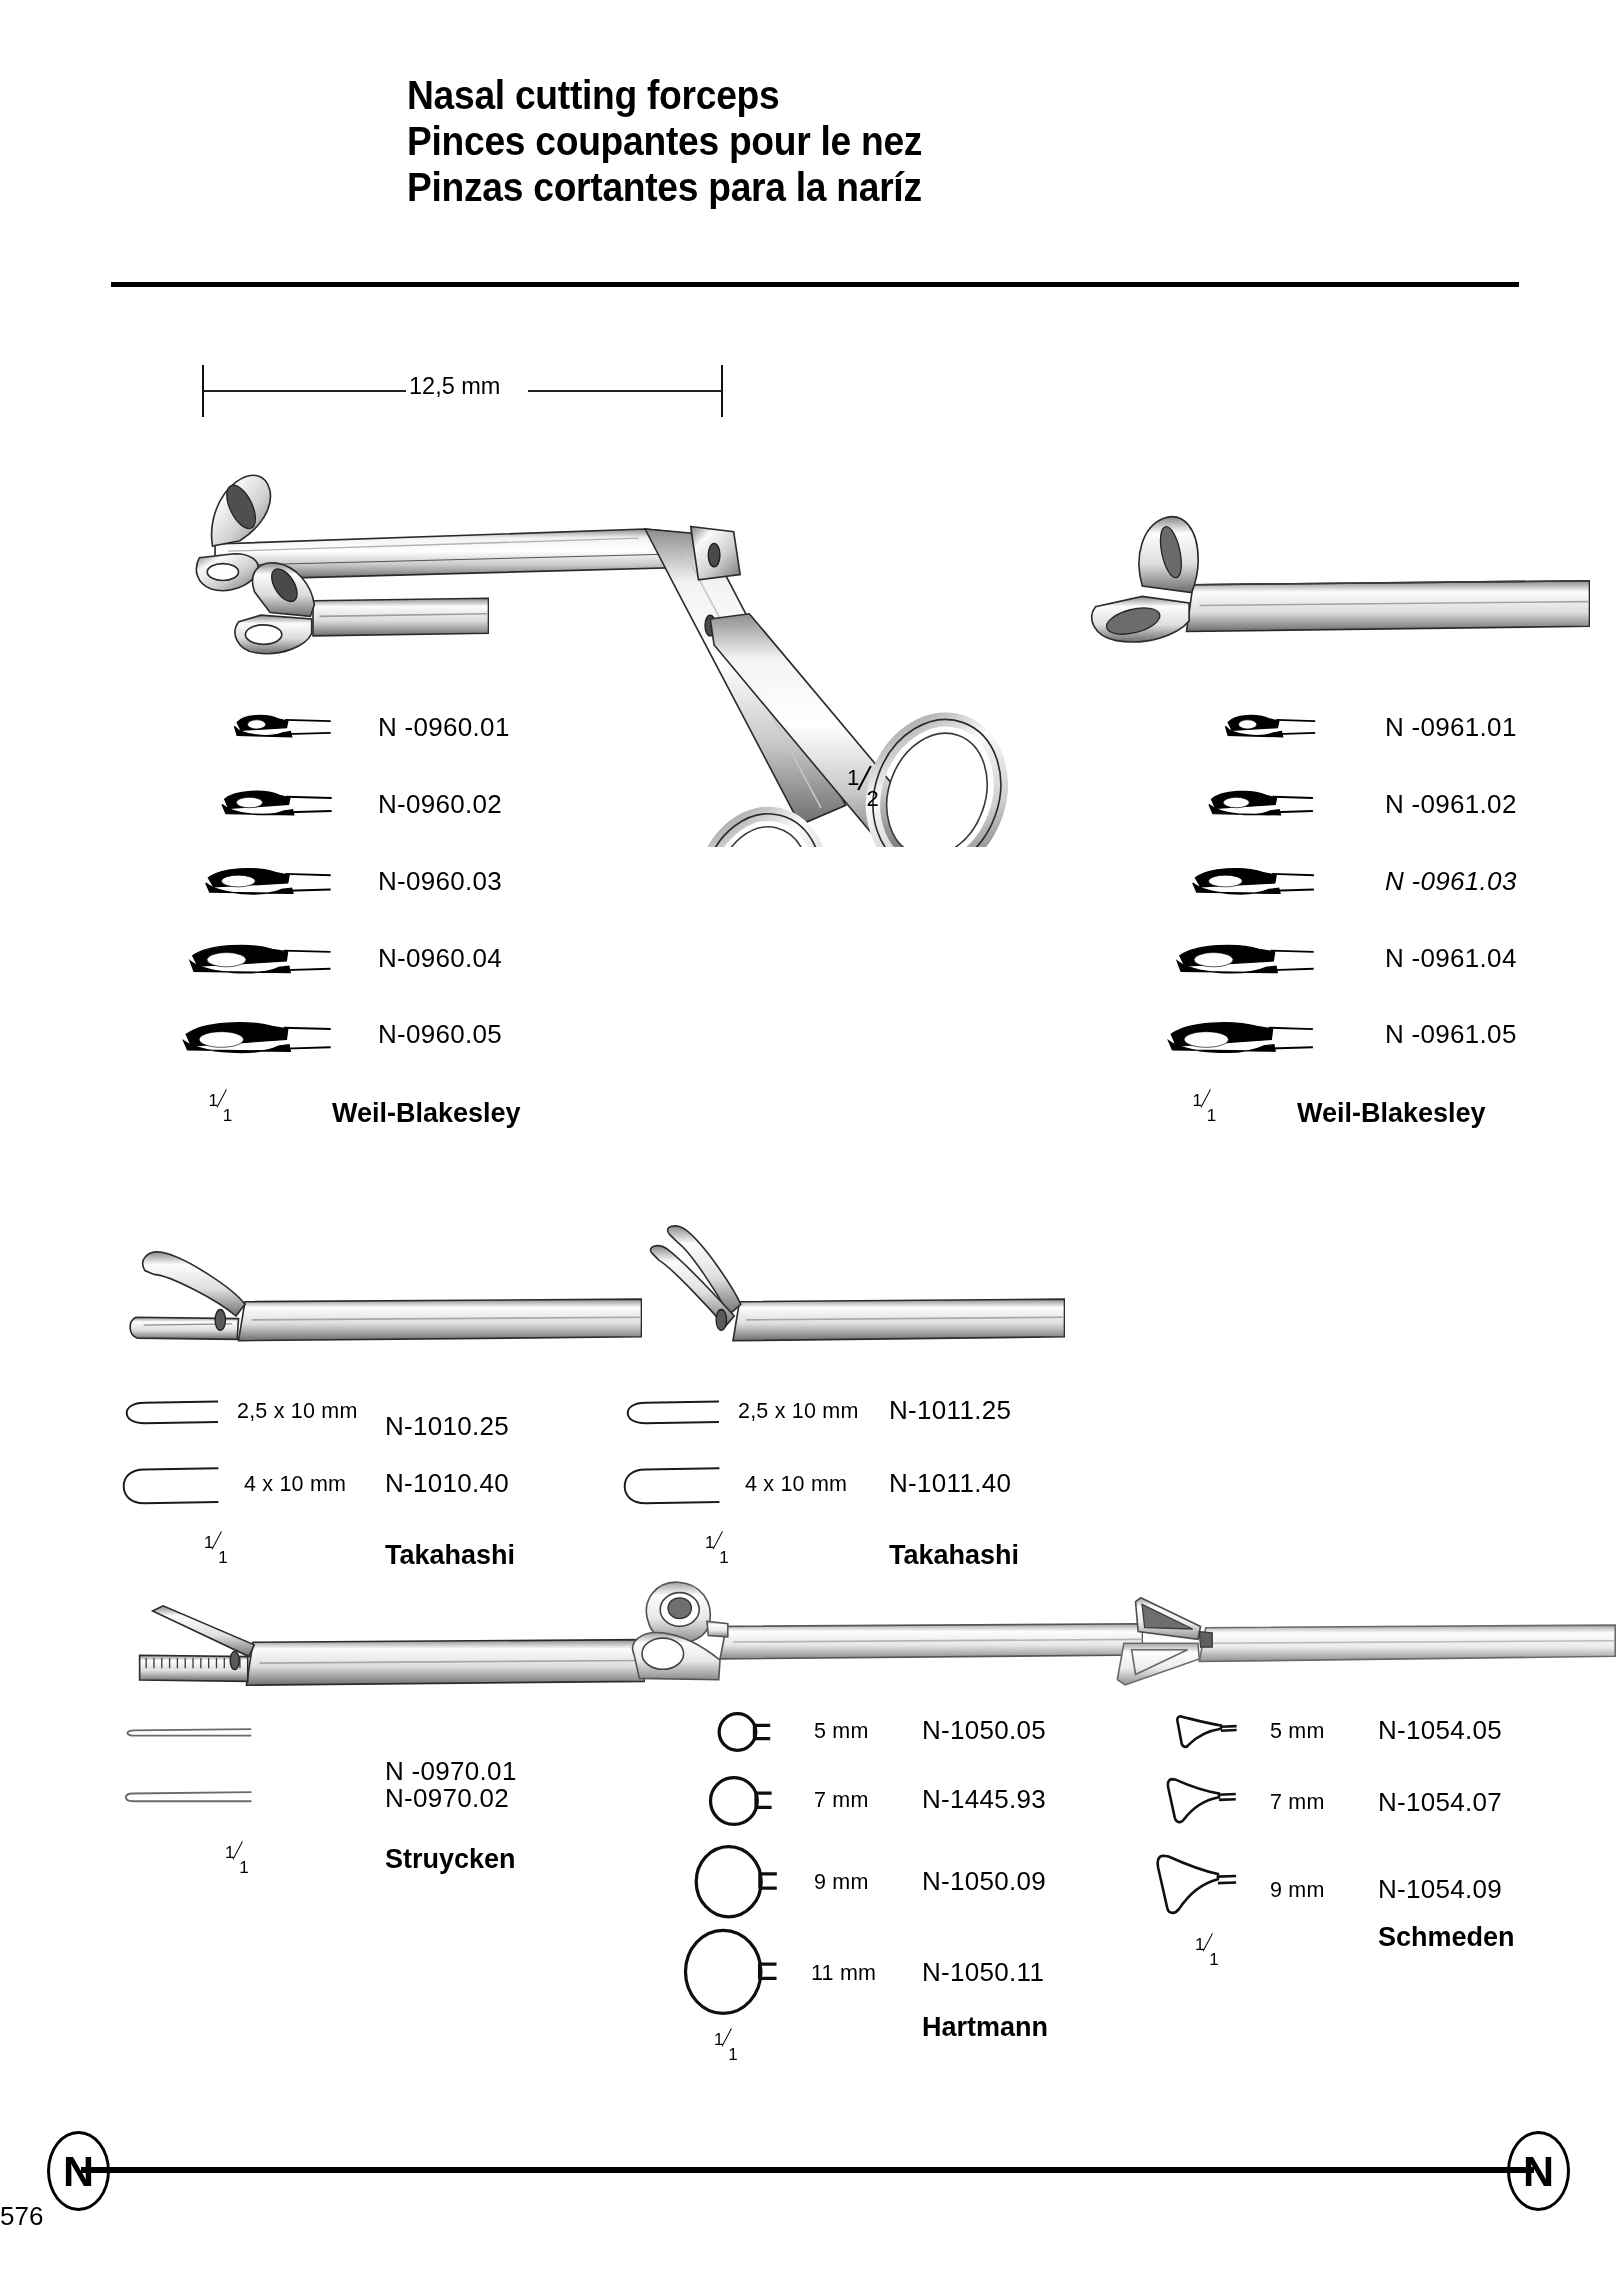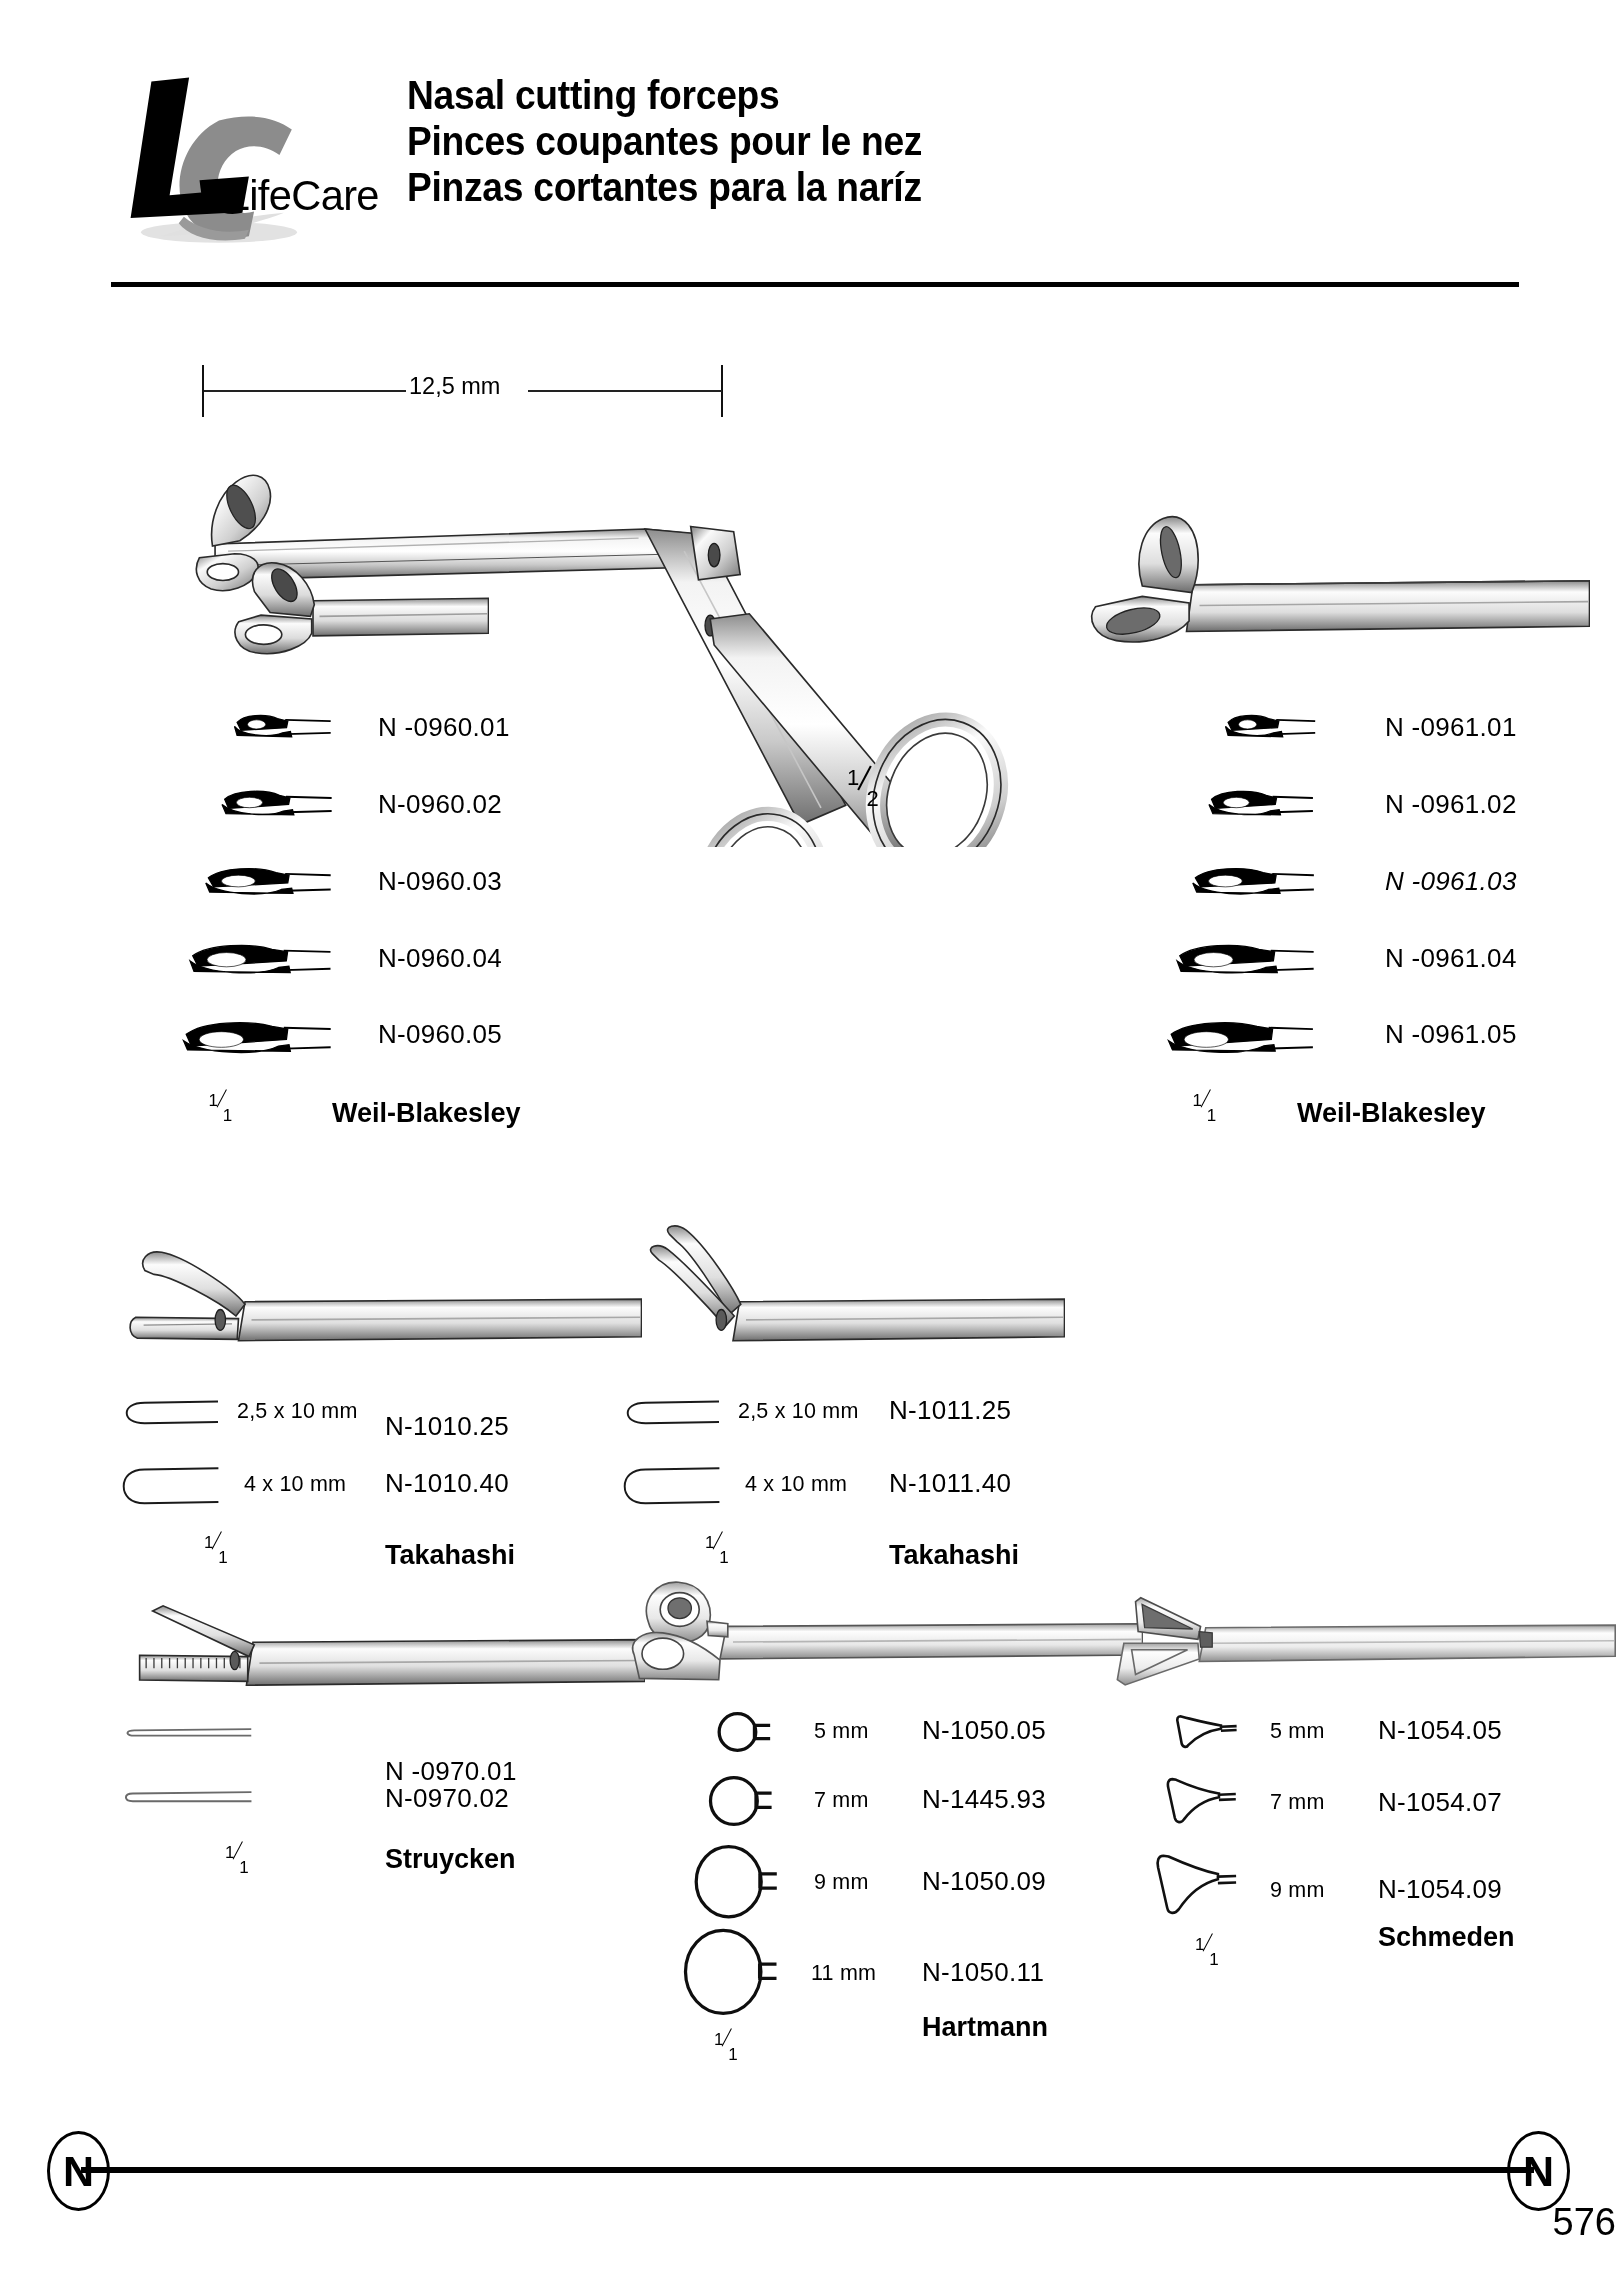--- a/index.html
+++ b/index.html
@@ -43,47 +43,27 @@
   .illus{position:absolute;}
   .illus svg{display:block;}
 
   
   #footer{position:absolute;left:0;top:2131px;width:1616px;height:153px;}
   .nbadge{position:absolute;top:0;width:63px;height:80px;}
   .nbadge .ring{position:absolute;inset:0;border:3.3px solid #000;border-radius:50%;}
   .nbadge .ltr{position:absolute;inset:0;display:flex;align-items:center;justify-content:center;
                font-size:43px;font-weight:bold;line-height:1;}
   #footer-rule{position:absolute;left:81px;top:36px;width:1453px;height:5.9px;background:#000;}
-  #pagenum{position:absolute;left:0;top:70px;width:1616px;text-align:right;font-size:38px;}
+  #pagenum{position:absolute;left:0;top:70px;width:1616px;text-align:left;font-size:26px;}
 </style>
 </head>
 <body>
 
 <div id="header">
 
-  <div id="logo">
-    <svg width="261" height="182" viewBox="0 0 400 280" aria-hidden="true">
-
-      <ellipse cx="150" cy="262" rx="120" ry="16" fill="#e2e2e2"></ellipse>
-      <path d="M60 268 C110 250 190 238 250 232 C200 252 130 266 60 268 Z" fill="#e0e0e0"></path>
-
-      <path d="M150 90 C196 78 235 84 262 104 L243 143 C222 128 196 125 176 137
-               C150 153 140 190 155 213 C165 229 184 236 204 230
-               L196 268 C152 278 114 262 98 230 C76 186 96 118 150 90 Z" fill="#8c8c8c"></path>
-      <path d="M96 238 C120 258 156 266 196 258 L190 272 C140 280 104 268 88 248 Z" fill="#9a9a9a"></path>
-
-      <path d="M46 30 L104 24 L74 205 L176 196 L168 232 L14 240 Z" fill="#000"></path>
-
-      <path d="M120 182 L196 176 L186 232 C160 238 136 228 124 212 Z" fill="#000"></path>
-
-      <g fill="#000" font-family="'Liberation Sans', sans-serif">
-        <text x="162" y="228" font-size="64" letter-spacing="-1">LifeCare</text>
-      </g>
-    </svg>
-  </div>
 
   <div class="title-block">
     <div class="title-line">Nasal cutting forceps</div>
     <div class="title-line">Pinces coupantes pour le nez</div>
     <div class="title-line">Pinzas cortantes para la naríz</div>
   </div>
 
   <div id="header-rule"></div>
 </div>
 

